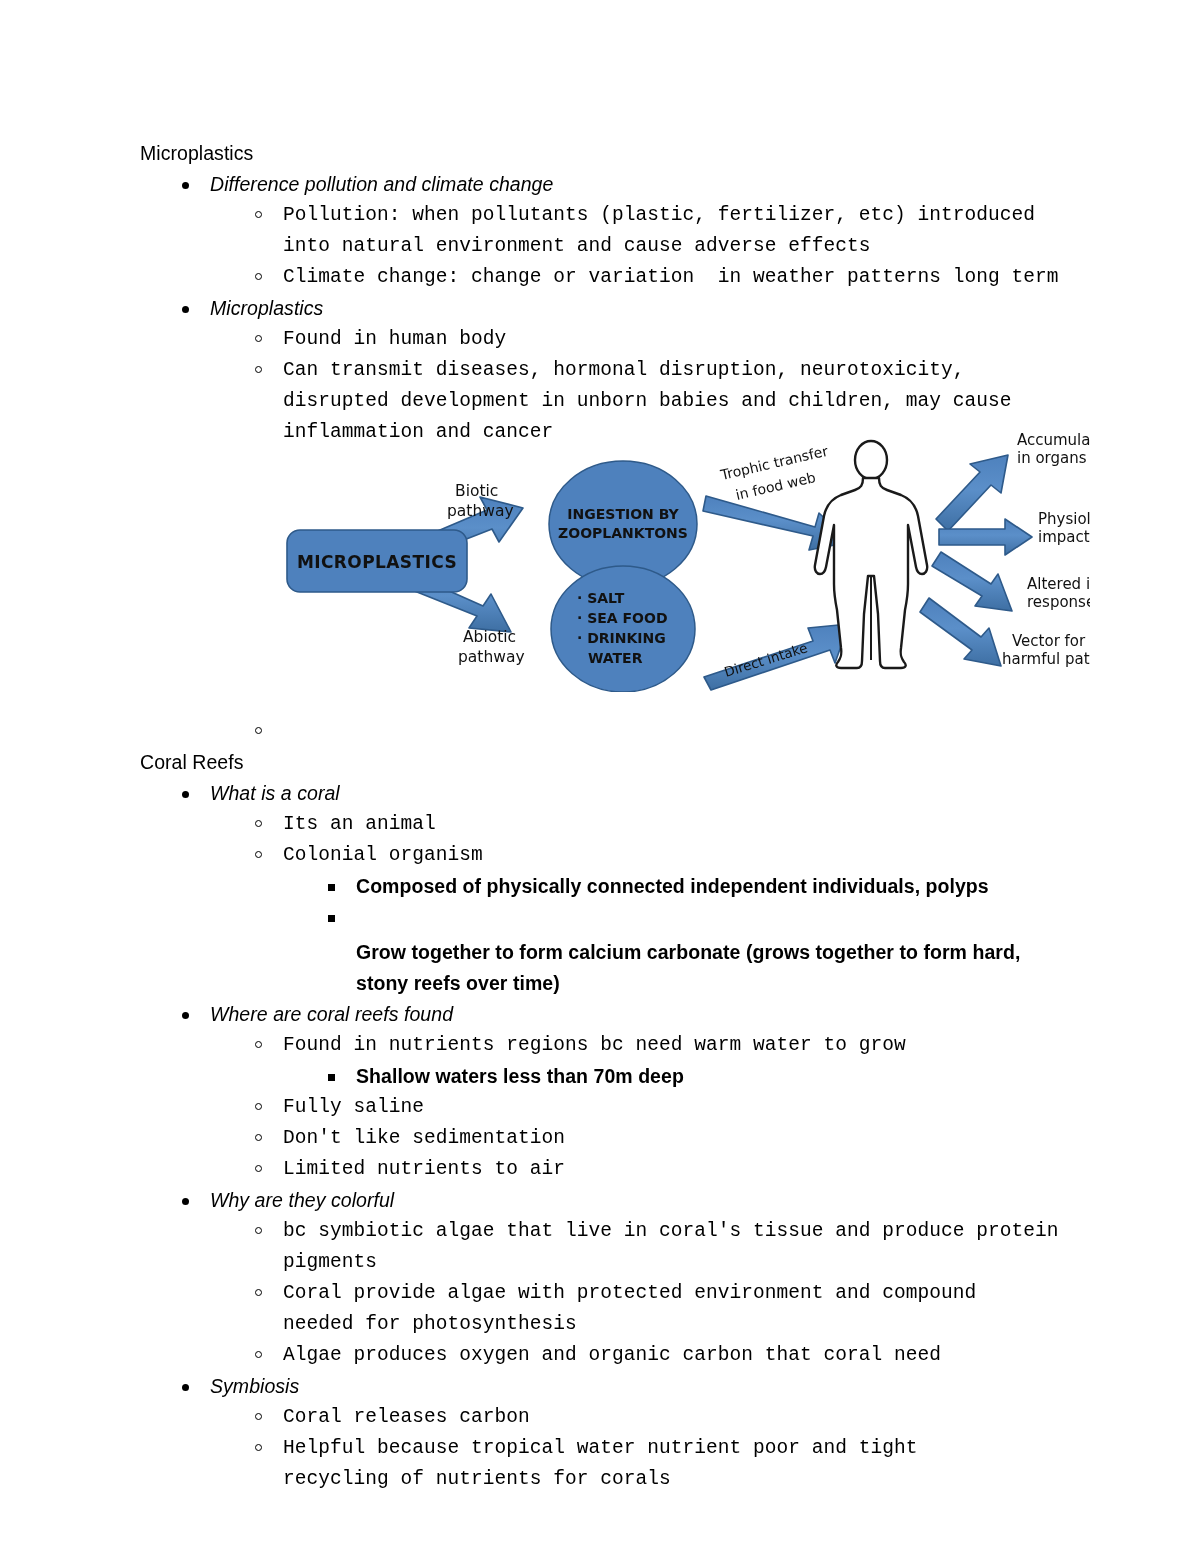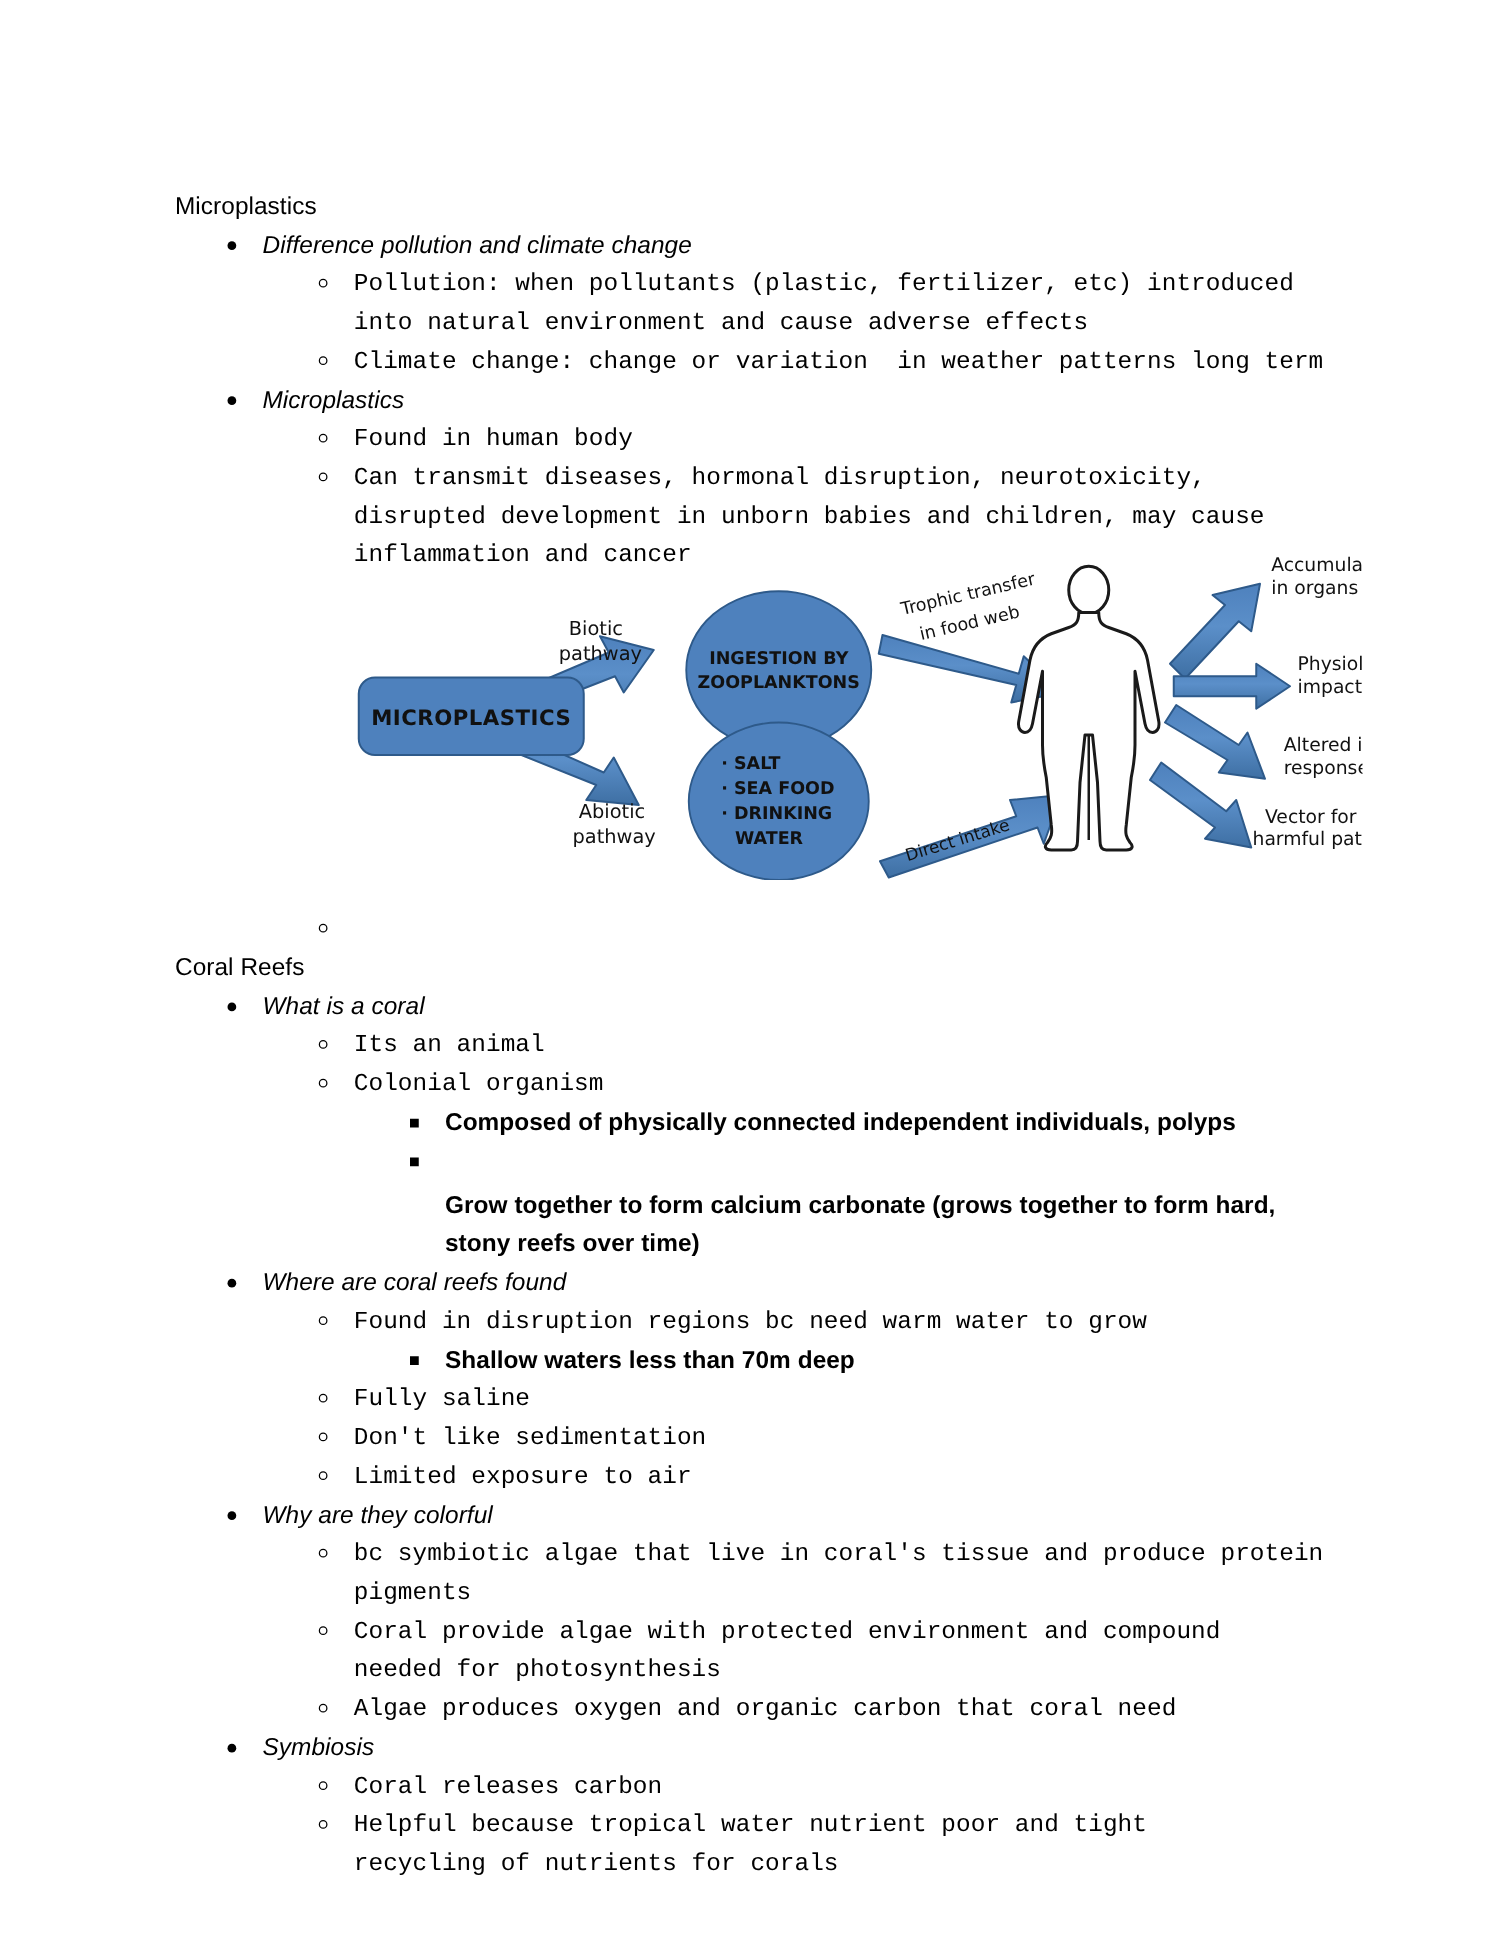--- a/index.html
+++ b/index.html
@@ -12,21 +12,21 @@
     width: 1200px;
     height: 1553px;
     position: relative;
     font-family: "Liberation Sans", sans-serif;
     color: #000000;
     overflow: hidden;
   }
 
   .page {
     position: absolute;
-    left: 0; top: 12px;
+    left: 0; top: 0;
     width: 1200px;
     height: 1116px;
     background: #ffffff;
   }
 
   .doc-body {
     position: absolute;
     left: 140px;
     top: 138px;
     width: 935px;
@@ -164,37 +164,37 @@
     <div class="row lvl3">
       <span class="bullet bullet-square"></span>
       <span class="txt" style="max-width:715px;margin-top:35px;">Grow together to form calcium carbonate (grows together to form hard, stony reefs over time)</span>
     </div>
     <div class="row lvl1">
       <span class="bullet bullet-disc"></span>
       <span class="txt">Where are coral reefs found</span>
     </div>
     <div class="row lvl2">
       <span class="bullet bullet-circle"></span>
-      <span class="txt">Found in disruption regions bc need warm water to grow</span>
+      <span class="txt">Found in nutrients regions bc need warm water to grow</span>
     </div>
     <div class="row lvl3">
       <span class="bullet bullet-square"></span>
       <span class="txt">Shallow waters less than 70m deep</span>
     </div>
     <div class="row lvl2">
       <span class="bullet bullet-circle"></span>
       <span class="txt">Fully saline</span>
     </div>
     <div class="row lvl2">
       <span class="bullet bullet-circle"></span>
       <span class="txt">Don't like sedimentation</span>
     </div>
     <div class="row lvl2">
       <span class="bullet bullet-circle"></span>
-      <span class="txt">Limited exposure to air</span>
+      <span class="txt">Limited nutrients to air</span>
     </div>
     <div class="row lvl1">
       <span class="bullet bullet-disc"></span>
       <span class="txt">Why are they colorful</span>
     </div>
     <div class="row lvl2">
       <span class="bullet bullet-circle"></span>
       <span class="txt">bc symbiotic algae that live in coral's tissue and produce protein pigments</span>
     </div>
     <div class="row lvl2">

